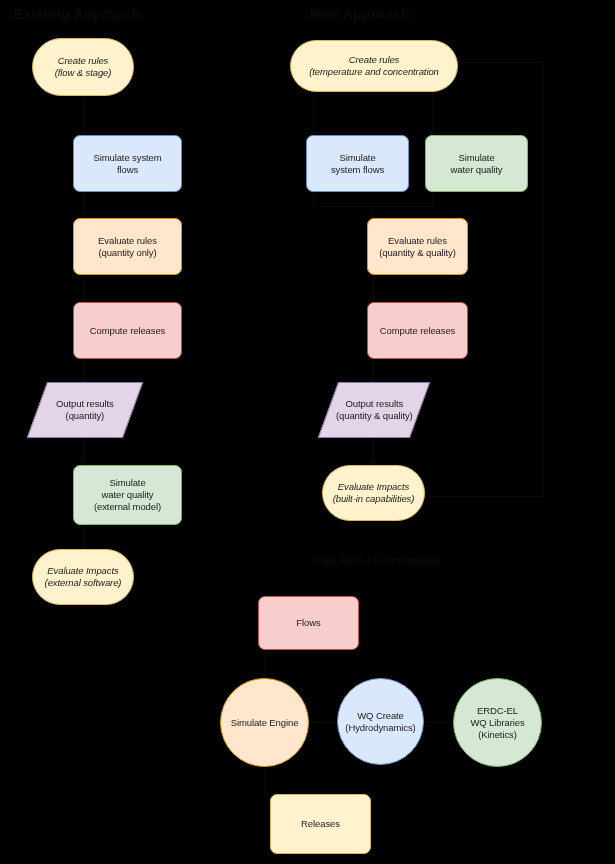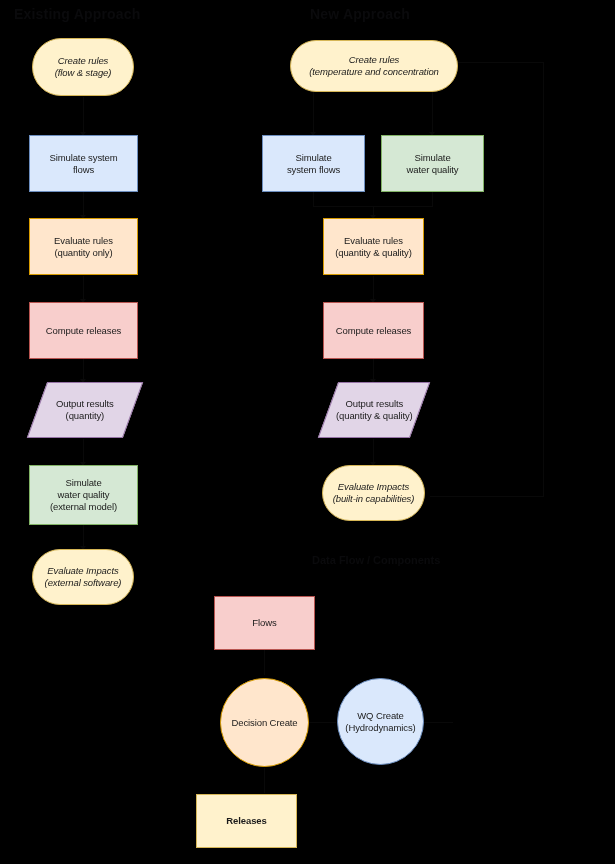--- a/index.html
+++ b/index.html
@@ -16,21 +16,21 @@
     display:flex;align-items:center;justify-content:center;
     text-align:center;
     color:#1b1b1b;
     font-size:9.5px;
     line-height:12px;
     box-sizing:border-box;
     white-space:pre-line;
     letter-spacing:-0.1px;
   }
   
-  .rrect{border-radius:0;border-style:solid;border-width:1.2px;}
+  .rrect{border-radius:7px;border-style:solid;border-width:1.2px;margin-left:44px;}
   .stadium{border-radius:999px;border-style:solid;border-width:1.4px;font-style:italic;}
   .circle{border-radius:50%;border-style:solid;border-width:1.4px;}
   .para{border-style:solid;border-width:1.2px;}
   .para .ptxt{transform:skewX(20deg);display:block;}
 
   
   .c-yellow{background:#fff2cc;border-color:#d6b656;}
   .c-blue{background:#dae8fc;border-color:#6c8ebf;}
   .c-orange{background:#ffe6cc;border-color:#d79b00;}
   .c-pink{background:#f8cecc;border-color:#b85450;}
@@ -181,26 +181,31 @@
   <div class="node stadium c-yellow" style="left:322px;top:465px;width:103px;height:56px;">
     <span>Evaluate Impacts
 (built-in capabilities)</span>
   </div>
 
   <div class="node rrect c-pink" style="left:214px;top:596px;width:101px;height:54px;">
     <span>Flows</span>
   </div>
 
   <div class="node circle c-orange" style="left:220px;top:678px;width:89px;height:89px;">
-    <span>Decision Create</span>
+    <span>Simulate Engine</span>
   </div>
 
   <div class="node circle c-blue" style="left:337px;top:678px;width:87px;height:87px;">
     <span>WQ Create
 (Hydrodynamics)</span>
   </div>
 
-
-  <div class="node rrect c-yellow" style="left:196px;top:794px;width:101px;height:54px;font-weight:bold;">
+  <div class="node circle c-green" style="left:453px;top:678px;width:89px;height:89px;">
+    <span>ERDC-EL
+WQ Libraries
+(Kinetics)</span>
+  </div>
+
+  <div class="node rrect c-yellow" style="left:226px;top:794px;width:101px;height:60px;">
     <span>Releases</span>
   </div>
 
 </div>
 
 </body></html>

